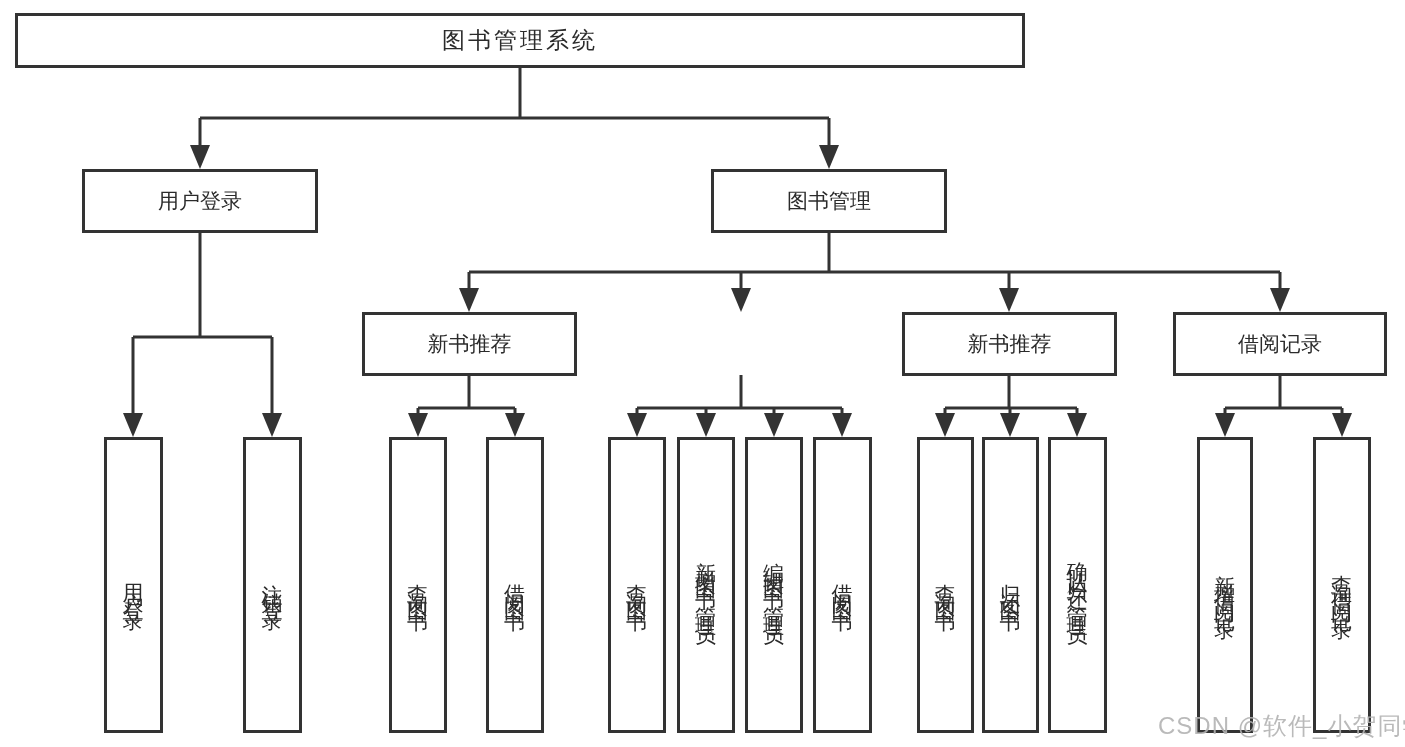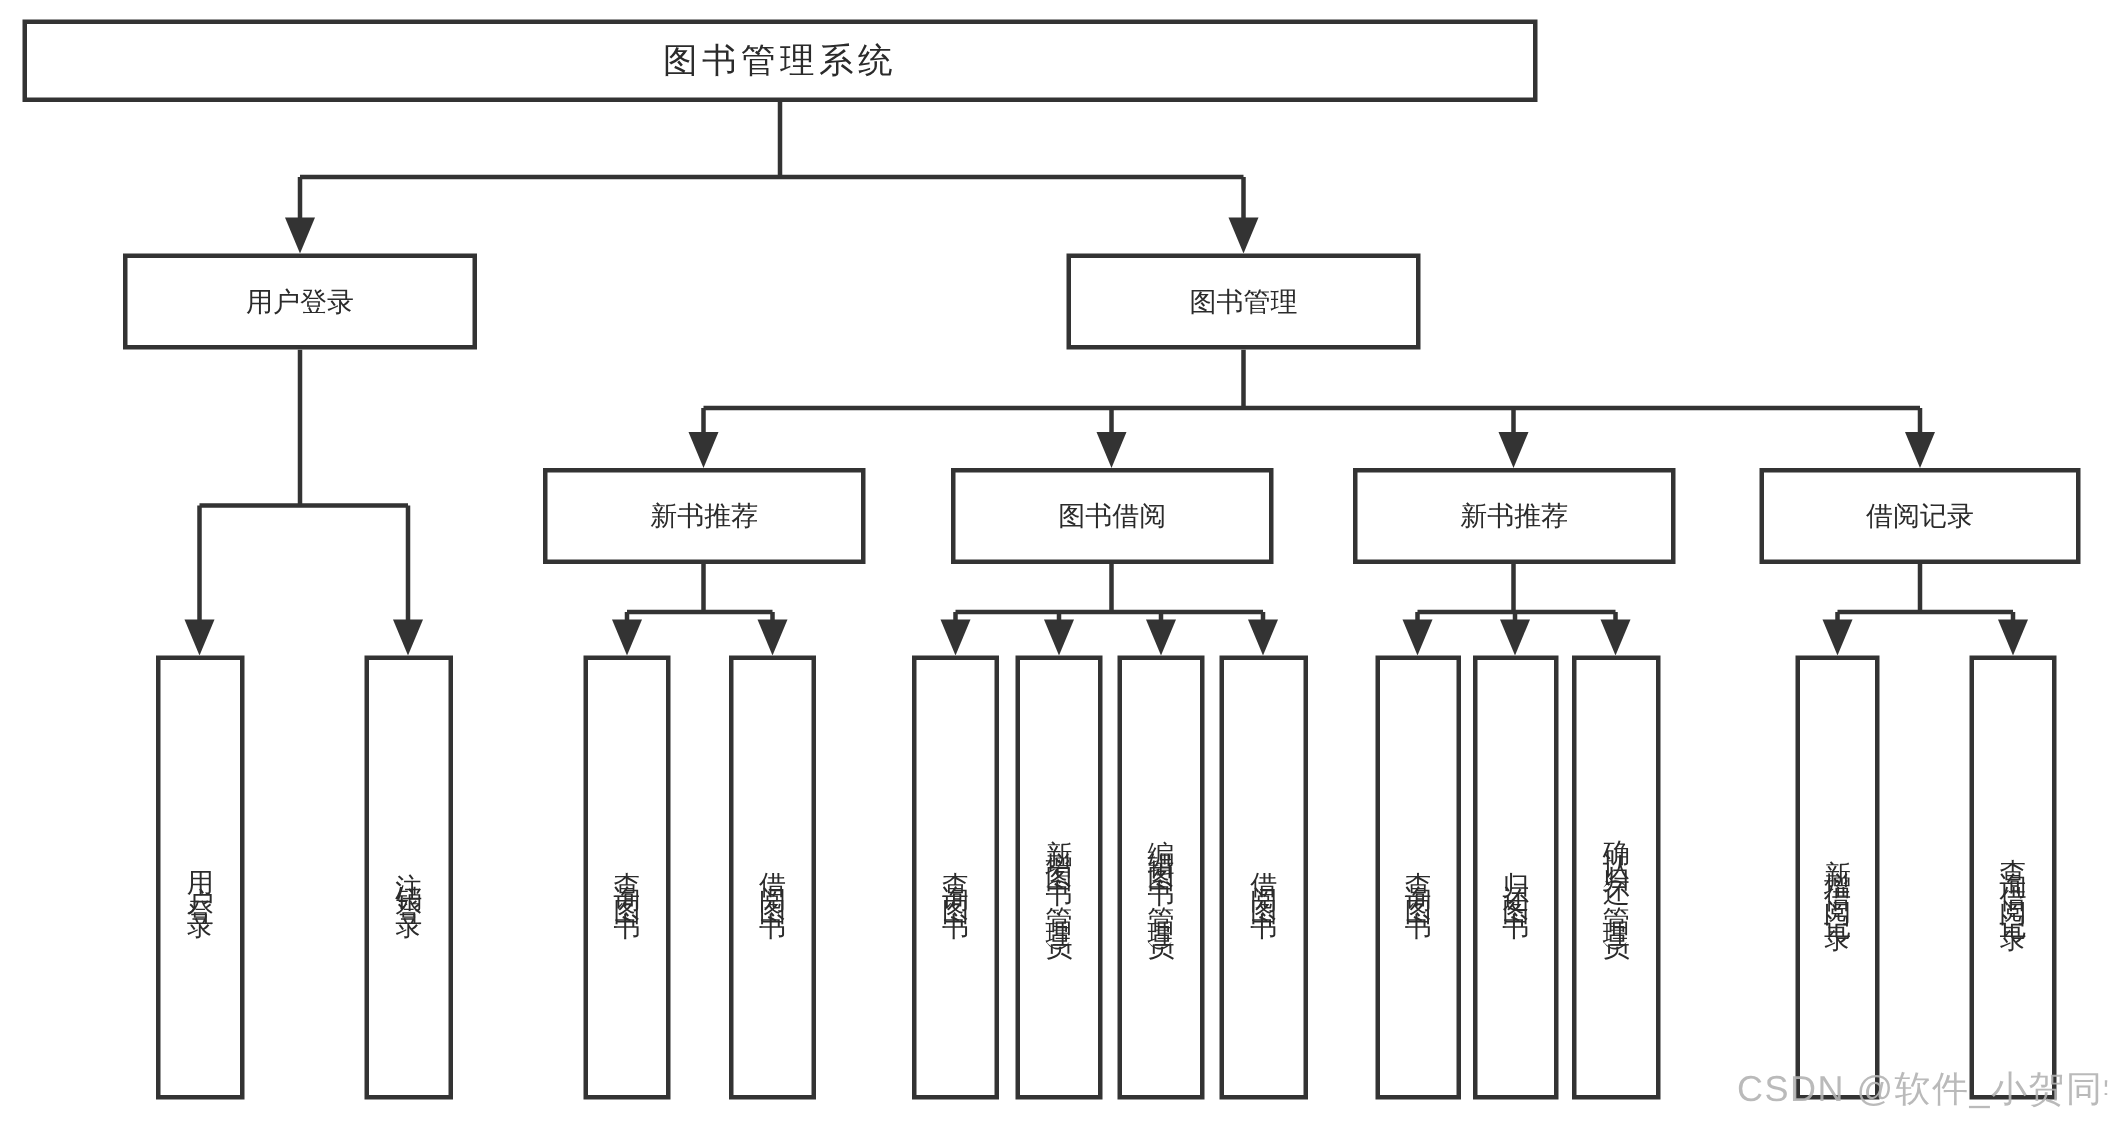--- a/index.html
+++ b/index.html
@@ -29,21 +29,21 @@
   .c-line { stroke: var(--line); stroke-width: 3; fill: none; }
   .c-arrow { fill: var(--line); stroke: none; }
   .node {
     position: absolute;
     border: 3px solid var(--line);
     background: var(--background);
     color: var(--text);
     display: flex;
     align-items: center;
     justify-content: center;
-    font-size: 18px;
+    font-size: 21px;
     text-align: center;
     overflow: hidden;
   }
   .node.title-node { font-size: 23px; letter-spacing: 3px; text-align: right; }
   .vnode span {
     writing-mode: vertical-rl;
     text-orientation: mixed;
     letter-spacing: 9px;
     line-height: 1;
     white-space: nowrap;
@@ -97,21 +97,20 @@
     <polygon class="c-arrow" points="1215,413 1235,413 1225,437"></polygon>
     <polygon class="c-arrow" points="1332,413 1352,413 1342,437"></polygon>
   </svg>
 
   <div class="node title-node" style="left:15px; top:13px; width:1010px; height:55px;">图书管理系统</div>
 
   <div class="node" style="left:82px; top:169px; width:236px; height:64px;">用户登录</div>
   <div class="node" style="left:362px; top:312px; width:215px; height:64px;">新书推荐</div>
 
   <div class="node" style="left:711px; top:169px; width:236px; height:64px;">图书管理</div>
-  <div class="node" style="left:634px; top:312px; width:215px; height:64px;">图书借阅</div>
   <div class="node" style="left:902px; top:312px; width:215px; height:64px;">新书推荐</div>
   <div class="node" style="left:1173px; top:312px; width:214px; height:64px;">借阅记录</div>
 
   <div class="node vnode" style="left:104px; top:437px; width:59px; height:296px;">
     <span>用户登录</span>
   </div>
   <div class="node vnode" style="left:243px; top:437px; width:59px; height:296px;">
     <span>注销登录</span>
   </div>
 

